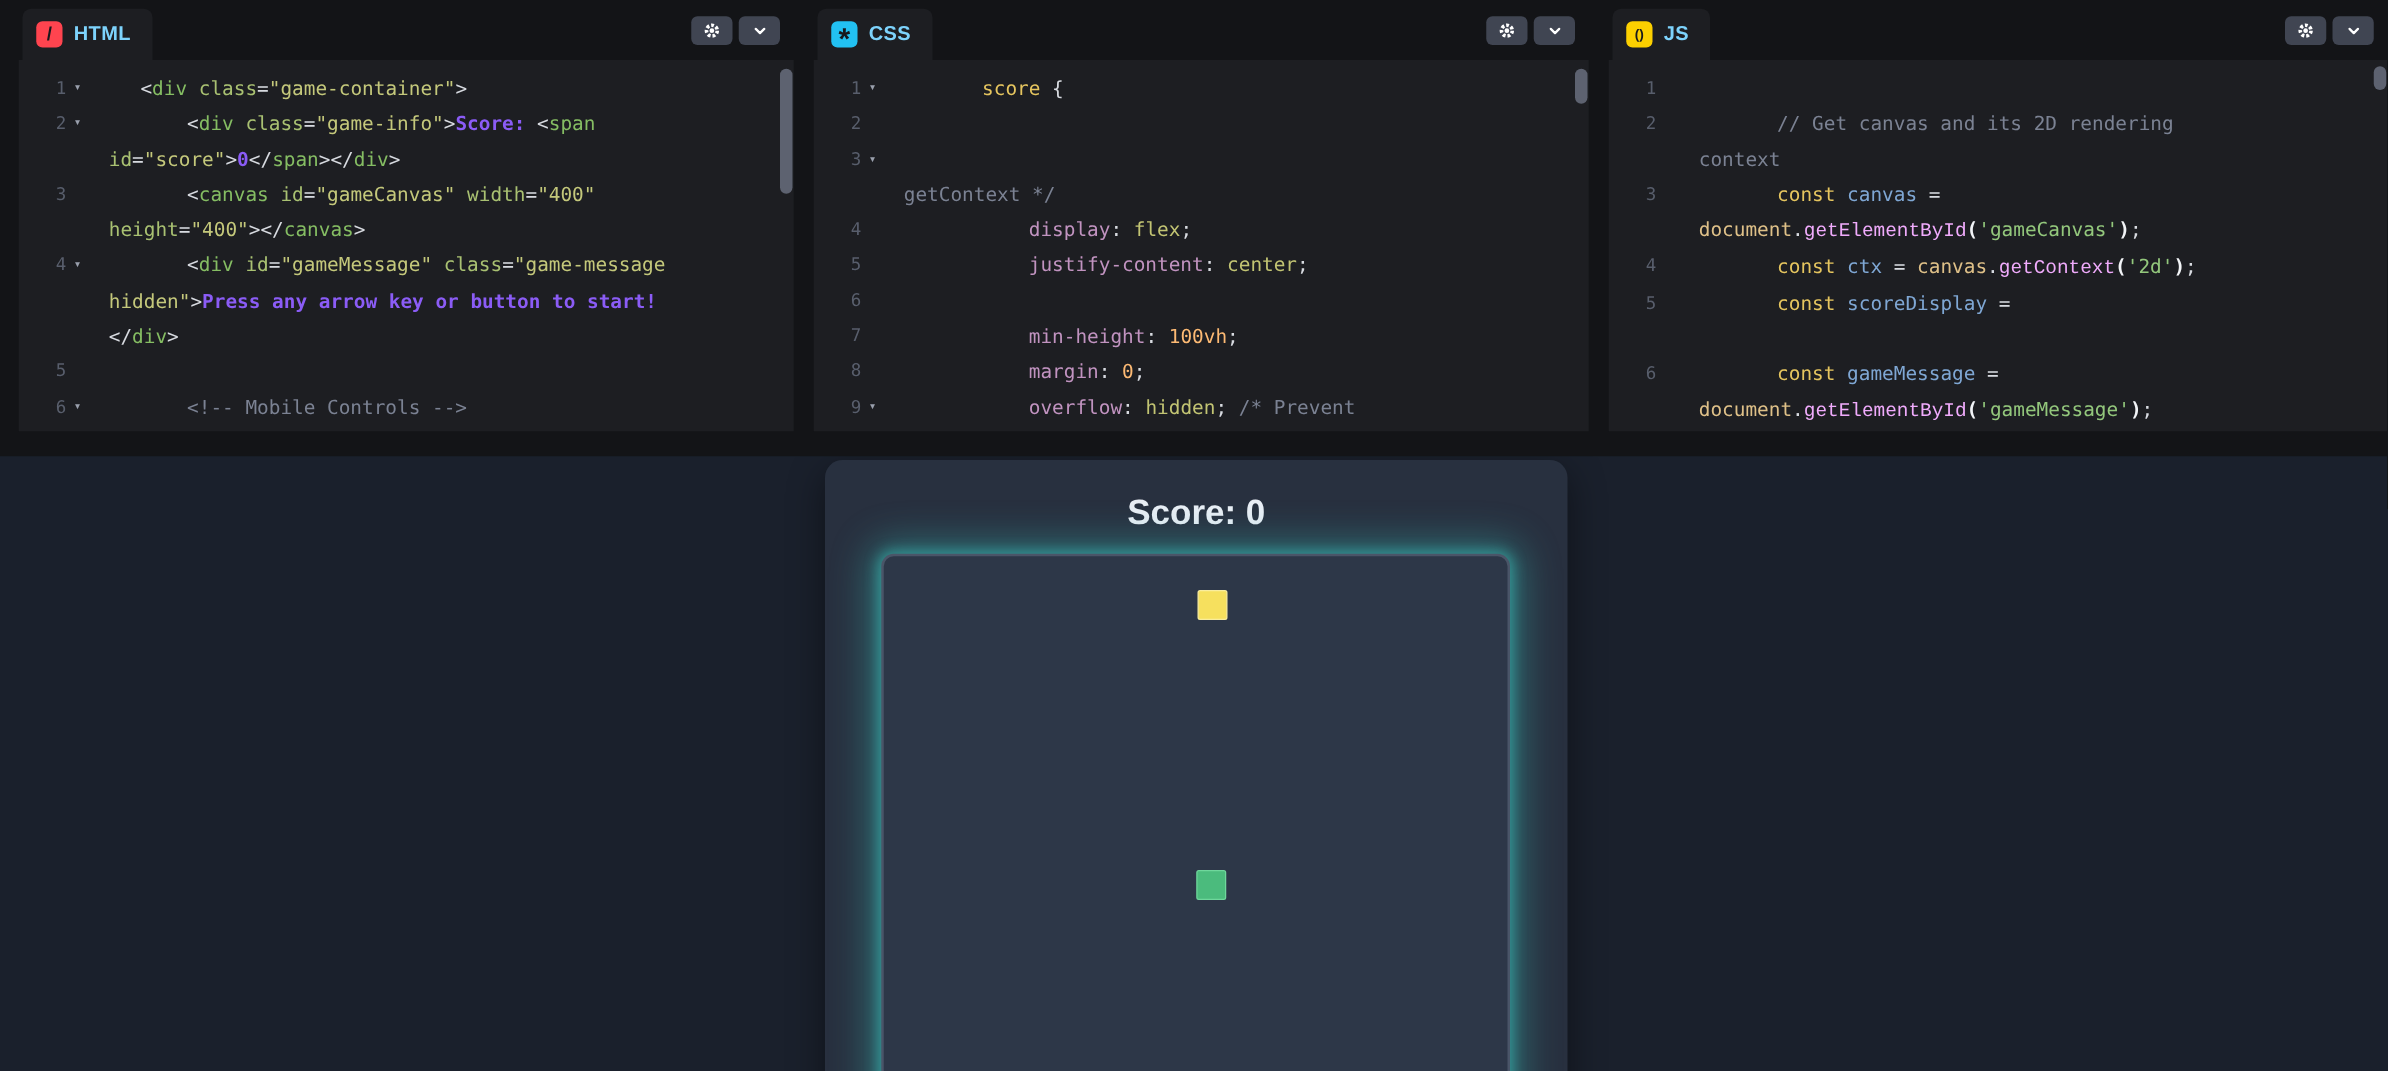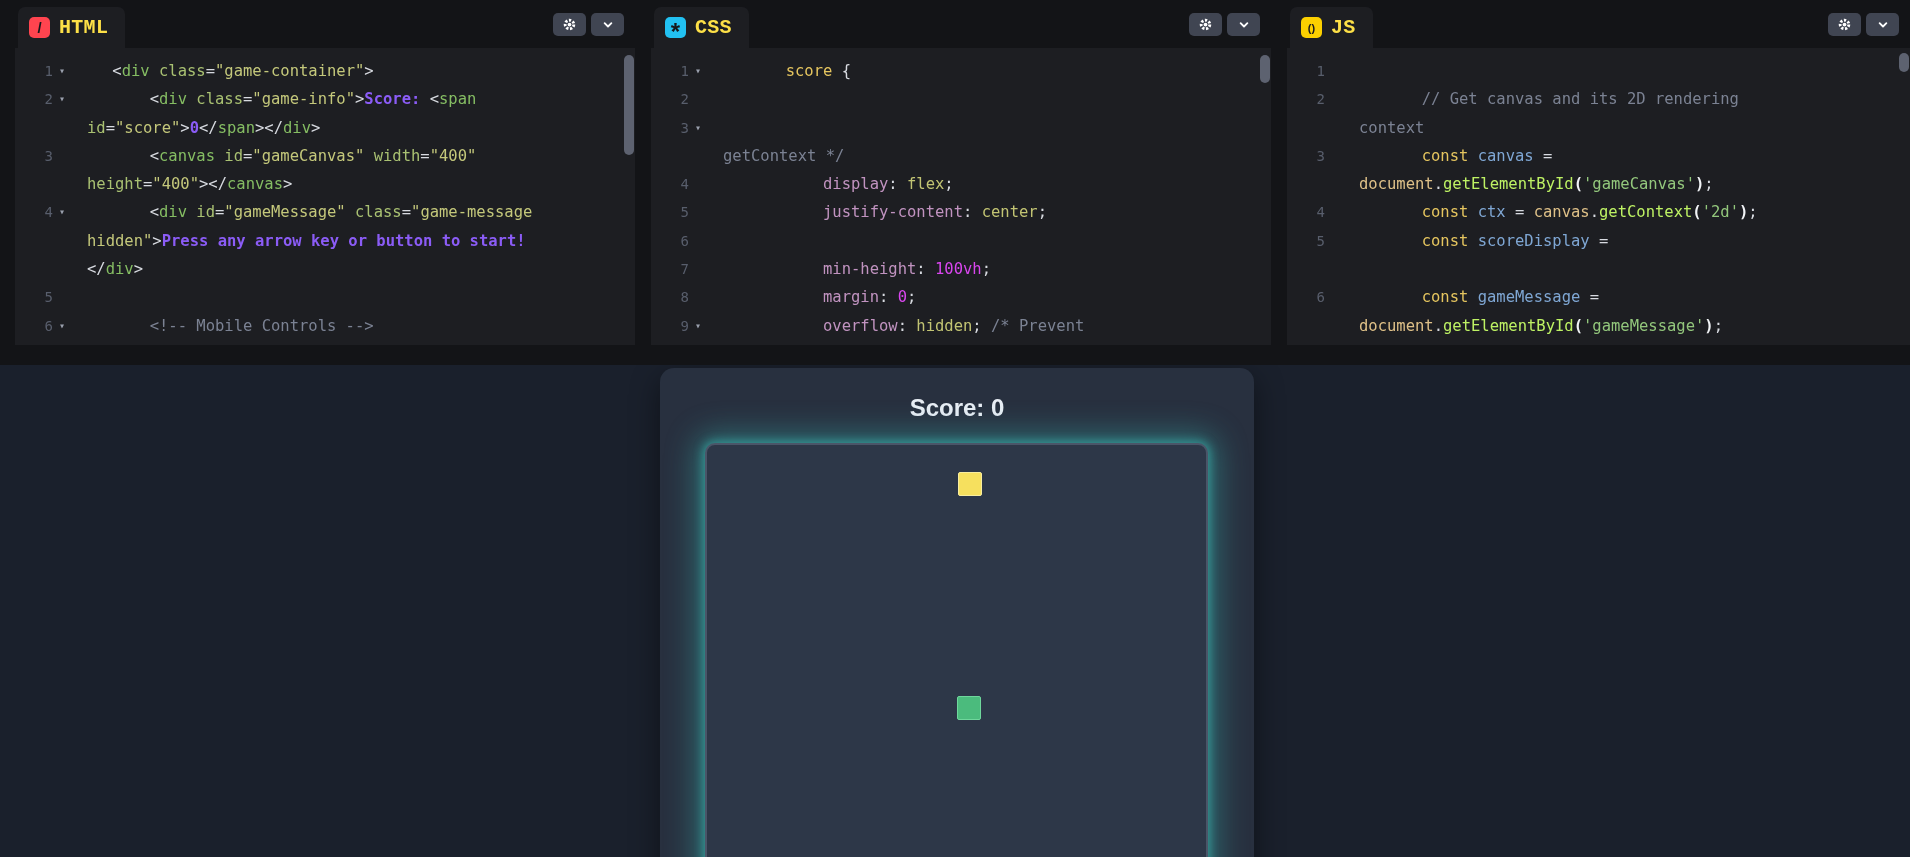--- a/index.html
+++ b/index.html
@@ -11,21 +11,21 @@
   .editors { position:absolute; top:0; left:0; width:1910px; height:345px; }
   .panel { position:absolute; top:0; height:345px; }
   .panel-head { position:relative; height:48px; }
   .tab { position:absolute; left:3px; bottom:0; height:41px; display:flex; align-items:center;
          gap:9px; padding:0 17px 0 11px; background:#1d1e22; border-radius:7px 7px 0 0; cursor:pointer; }
   .tab-icon { width:21px; height:21px; border-radius:5px; color:#17181c; font-weight:700;
               display:flex; align-items:center; justify-content:center; }
   .icon-html { font-size:15px; }
   .icon-css  { font-size:24px; line-height:10px; padding-top:8px; }
   .icon-js   { font-size:11px; letter-spacing:0px; }
-  .tab-label { color:#fde047; font-size:20px; font-weight:700; letter-spacing:.3px;font-family:Liberation Mono, monospace; }
+  .tab-label { color:#7dd3fc; font-size:16px; font-weight:700; letter-spacing:.3px; }
   .head-btns { position:absolute; right:11px; top:13px; display:flex; gap:5px; }
   .hbtn { width:33px; height:23px; background:#404552; border:none; border-radius:5px;
           display:flex; align-items:center; justify-content:center; cursor:pointer; }
   .editor { position:absolute; top:48px; left:0; right:0; bottom:0; background:#1d1e22; overflow:hidden; }
   .rows { position:absolute; inset:0; padding-top:9px; overflow:hidden; }
   .code-row { display:flex; min-height:28.3px; line-height:28.3px;
               font-family:"DejaVu Sans Mono", monospace; font-size:15.5px; }
   .lnum { flex:none; width:38px; text-align:right; color:#585e6c; font-size:14px; }
   .fold { flex:none; width:18px; text-align:center; color:#9aa0ad; font-size:10px; }
   .code { flex:none; white-space:pre; padding-left:4px; }
@@ -39,31 +39,31 @@
   .tok-t  { color:#85bd63; }
   .tok-a  { color:#a9c172; }
   .tok-sy { color:#c4c87b; }
   .tok-s  { color:#93c77c; }
   .tok-x  { color:#8b5cf6; font-weight:600; }
   .tok-c  { color:#7b8293;text-align:right; }
   .tok-sel  { color:#e5c55f; }
   .tok-kw2  { color:#e5c55f; }
   .tok-prop { color:#c193c0; }
   .tok-kw   { color:#c2c473; }
-  .tok-num  { color:#d946ef;text-align:center; }
+  .tok-num  { color:#fdba74;text-align:center; }
   .tok-val  { color:#e5c55f; }
   .tok-v    { color:#7fa7d4; }
   .tok-obj  { color:#dec088; }
-  .tok-m    { color:#bef264; }
+  .tok-m    { color:#f0abfc;font-family:Liberation Mono, monospace; }
 
   
   .preview { position:absolute; top:365px; left:0; width:1910px; height:492px; overflow:hidden; }
   .game-container { position:absolute; left:660px; top:3px; width:594px; height:640px;
                     border-radius:14px; box-shadow:0 10px 30px rgba(0,0,0,.45); }
-  .score { margin-top:26px; text-align:center; color:#e9eef5; font-size:24px; font-weight:700; }
+  .score { margin-top:26px; text-align:center; color:#e9eef5; font-size:28px; font-weight:700; }
   .game-canvas { position:absolute; left:45px; top:75px; width:503px; height:503px;
                  border:2px solid #4a5568; border-radius:10px; }
   .sq { position:absolute; border-radius:2px; }
 </style>
 </head>
 <body>
 
 <div class="stage">
 
   <div class="editors">

